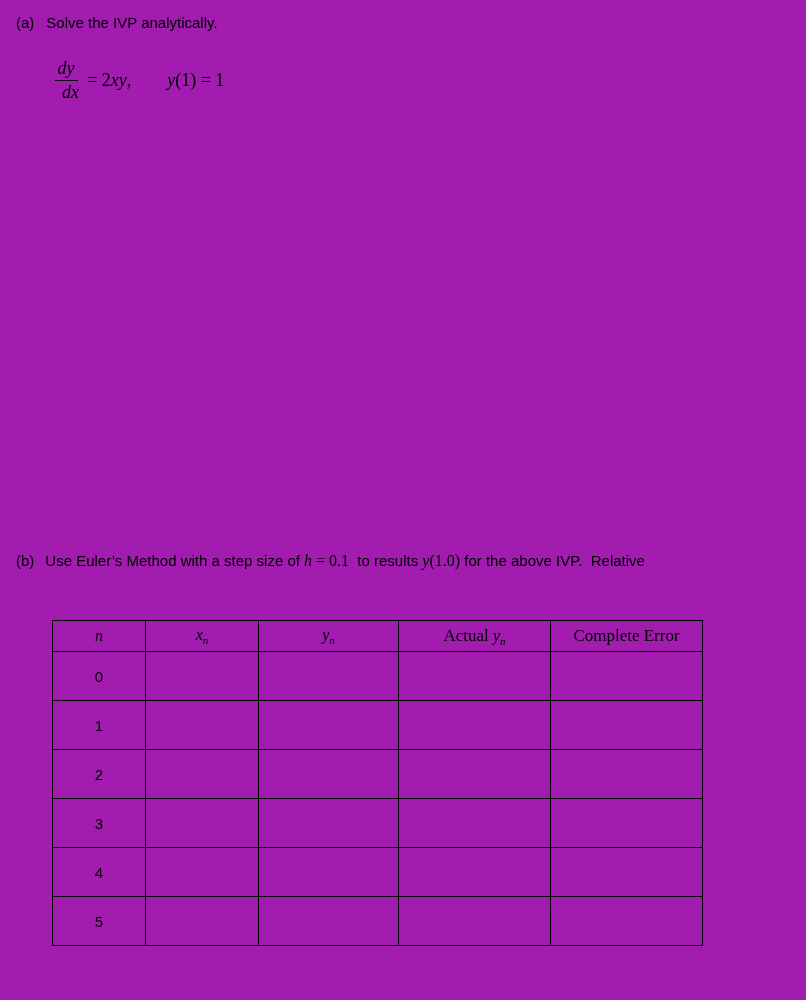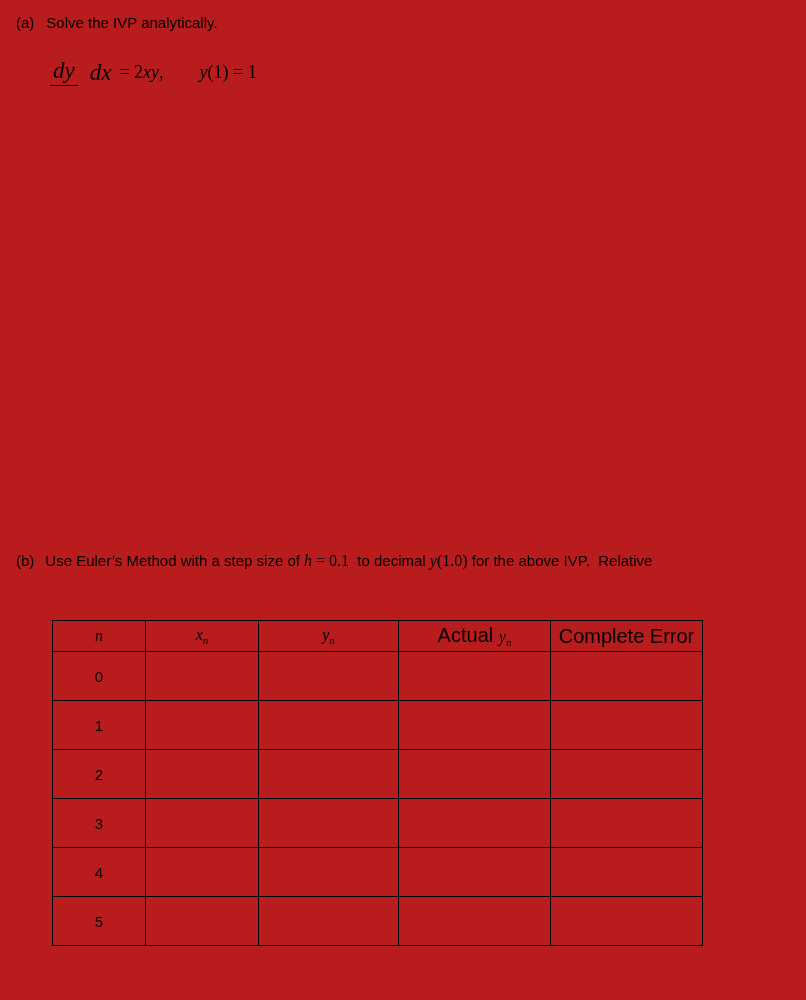--- a/index.html
+++ b/index.html
@@ -4,21 +4,21 @@
 <style>
   html, body {
     margin: 0;
     padding: 0;
     background: #ffffff;
   }
   .page {
     position: relative;
     width: 806px;
     height: 1000px;
-    background: #b91c1c;
+    background: #a21caf;
     color: #000000;
     font-family: "Liberation Sans", sans-serif;
     overflow: hidden;
   }
   .keep-space { white-space: pre-wrap; text-align: right; }
 
   
   .part-a {
     position: absolute;
     top: 14px;
@@ -32,23 +32,24 @@
     position: absolute;
     top: 58px;
     left: 50px;
     display: flex;
     align-items: center;
     font-family: "Liberation Serif", serif;
     font-size: 18px;
   }
   .frac {
     display: inline-flex;
+    flex-direction: column;
     align-items: center;
     text-align: center;
-    font-size: 23px;
+    font-size: 18px;
     line-height: 1.15;
   }
   .frac .num {
     padding: 0 3px 1px 3px;
     border-bottom: 1px solid #000;
   }
   .frac .den { padding: 1px 3px 0 3px; margin-left: 9px; }
   .mi {
     font-family: "Liberation Serif", serif;
     font-style: italic;
@@ -97,22 +98,22 @@
   .hdr-math {
     font-family: "Liberation Serif", serif;
     font-style: italic;
     font-size: 16px;
   }
   .sub {
     font-size: 11px;
     vertical-align: sub;
   }
   .hdr-text {
-    font-family: Liberation Sans, sans-serif;
-    font-size: 20px;
+    font-family: Liberation Serif, serif;
+    font-size: 17px;
   }
 </style>
 </head>
 <body>
 
 <div class="page">
 
   <div class="part-a">
     <span class="part-label">(a)</span><span class="part-prompt">Solve the IVP analytically.</span>
   </div>
@@ -121,21 +122,21 @@
     <span class="frac">
       <span class="num mi">dy</span>
       <span class="den mi">dx</span>
     </span>
     <span class="eq-rhs"><span class="mr">= 2</span><span class="mi">xy</span><span class="mr">,</span></span>
     <span class="eq-cond"><span class="mi">y</span><span class="mr">(1) = 1</span></span>
   </div>
 
   <div class="part-b">
     <span class="bline1">
-      <span class="part-label">(b)</span><span style="display:inline-block;width:11px;"></span><span class="keep-space">Use Euler’s Method with a step size of </span><span class="mi">h</span><span class="mr keep-space"> = 0.1 </span><span class="keep-space"> to decimal </span><span class="mi">y</span><span class="mr">(1.0)</span><span class="keep-space"> for the above IVP.  Relative</span>
+      <span class="part-label">(b)</span><span style="display:inline-block;width:11px;"></span><span class="keep-space">Use Euler’s Method with a step size of </span><span class="mi">h</span><span class="mr keep-space"> = 0.1 </span><span class="keep-space"> to results </span><span class="mi">y</span><span class="mr">(1.0)</span><span class="keep-space"> for the above IVP.  Relative</span>
     </span>
   </div>
 
   <div class="table-wrap">
     <table class="answer-table">
       <colgroup>
         <col style="width:93px">
         <col style="width:113px">
         <col style="width:140px">
         <col style="width:152px">

